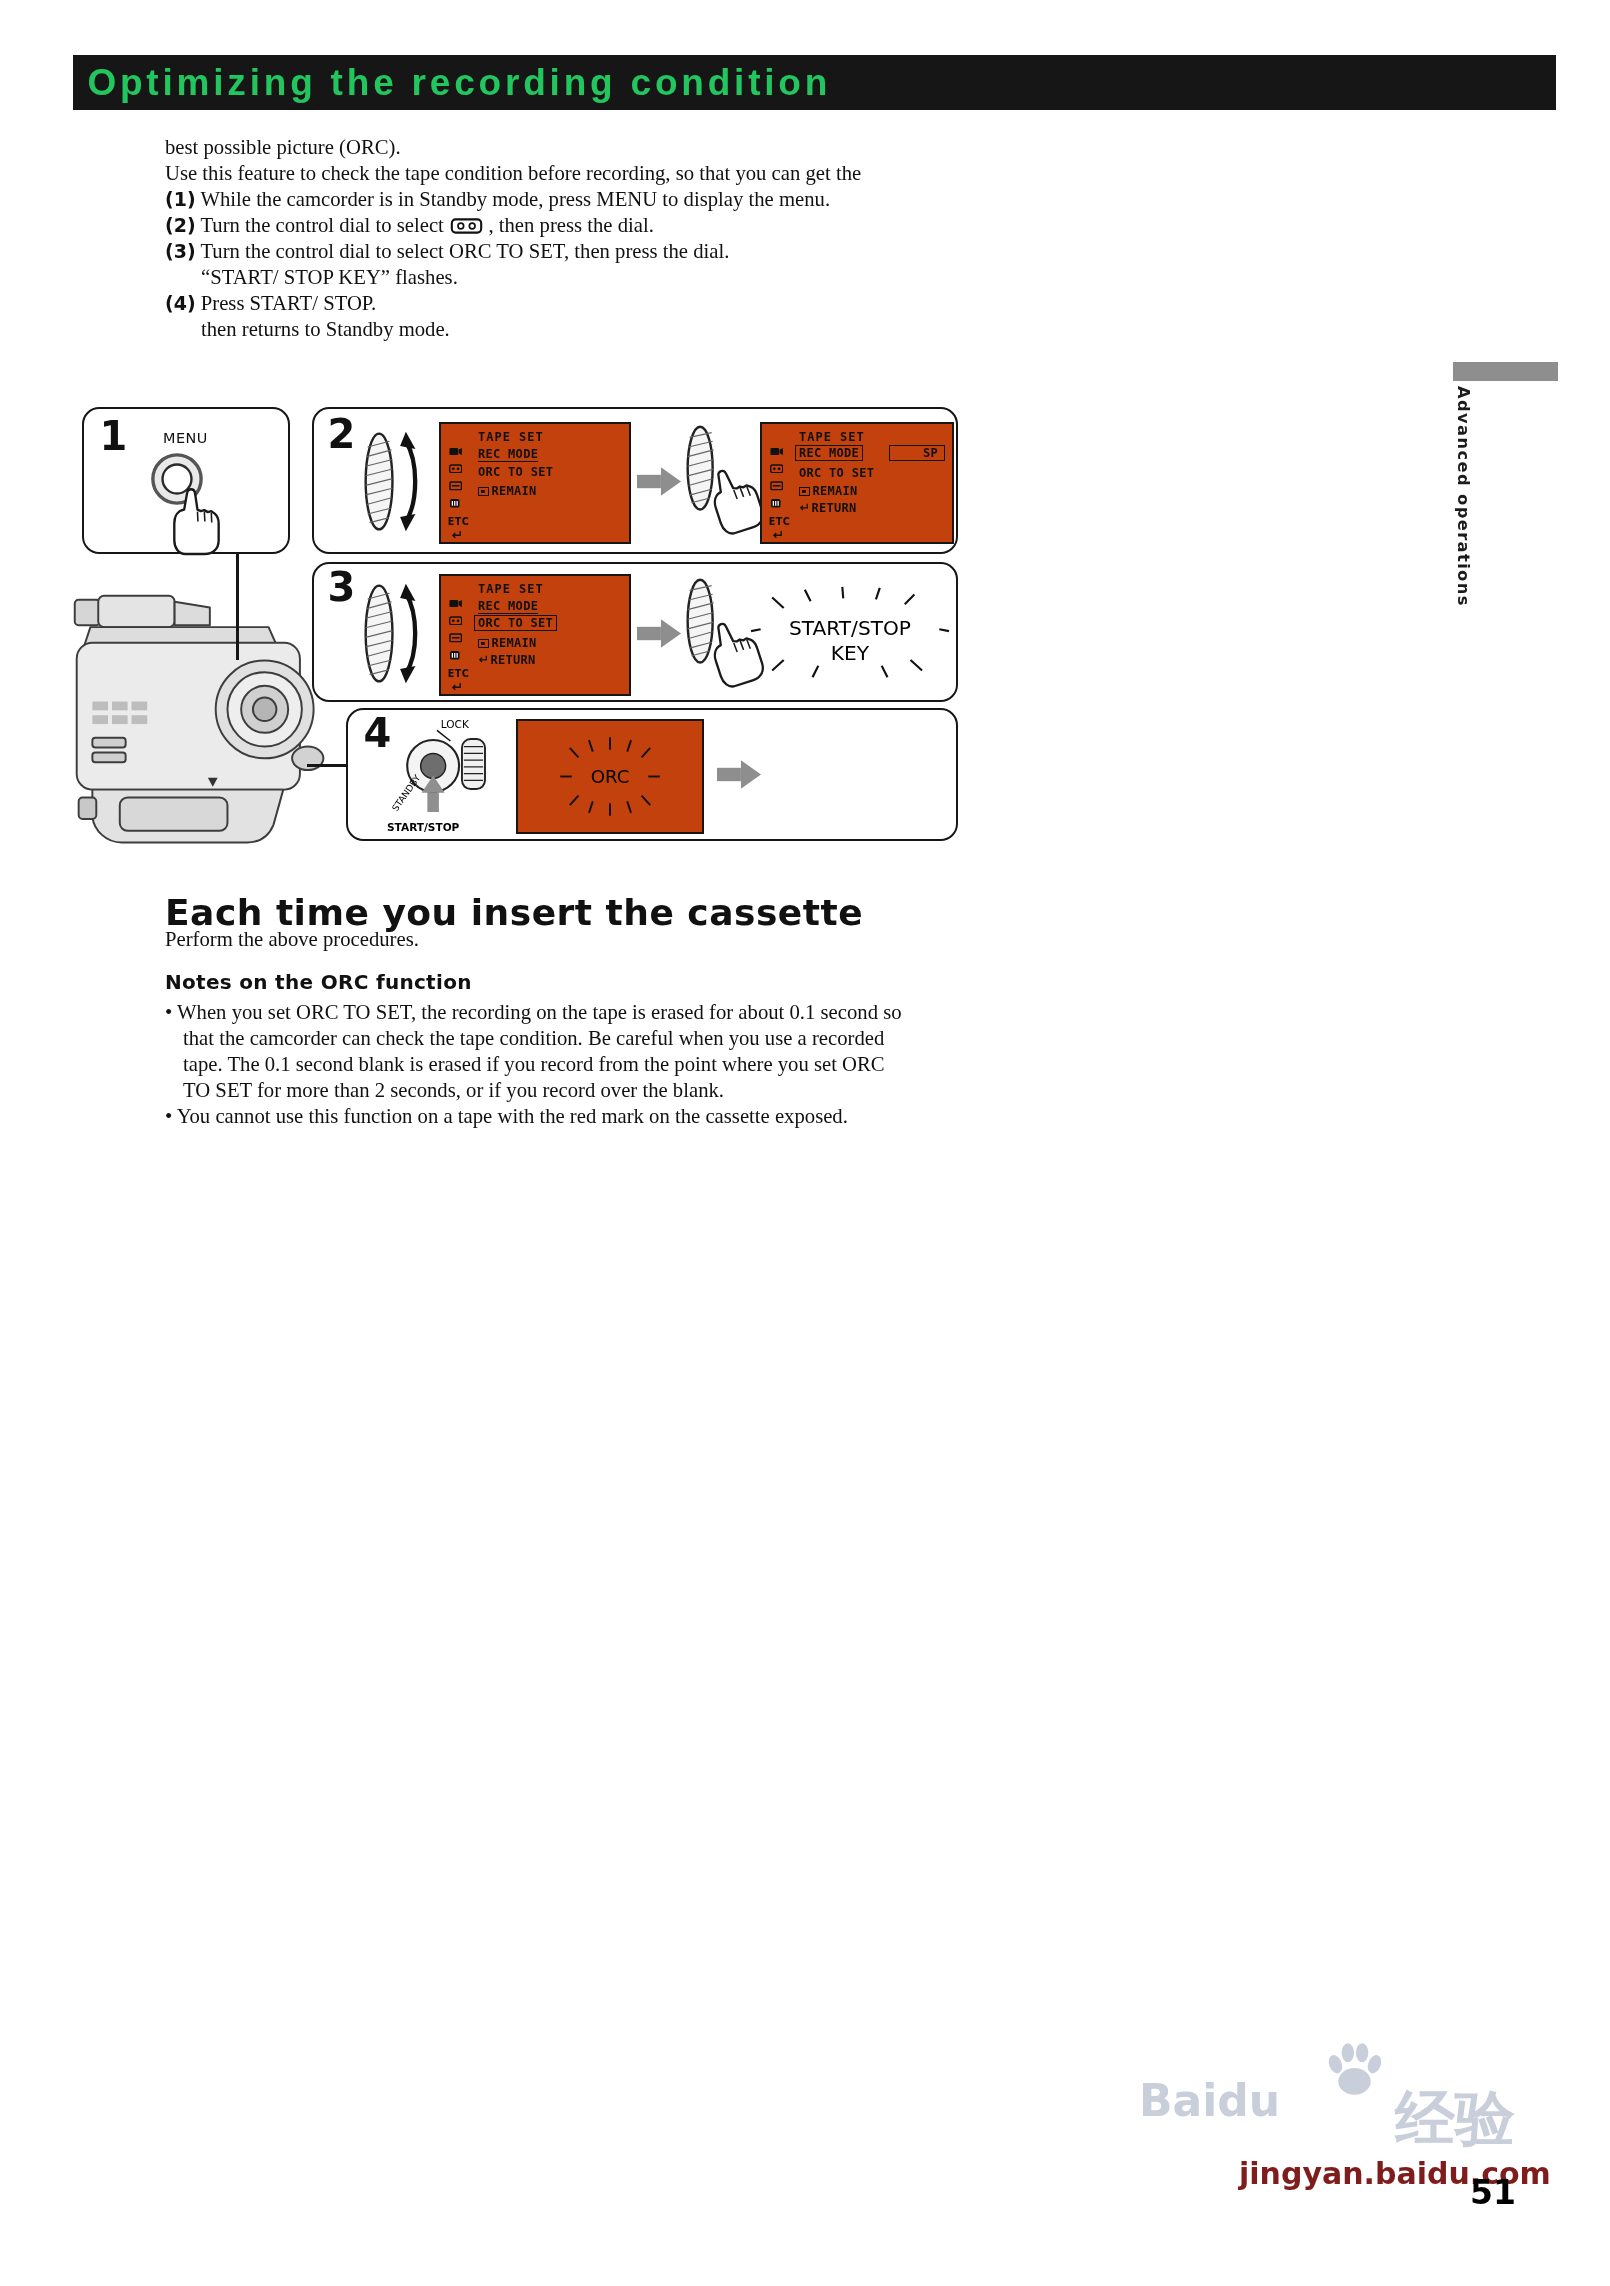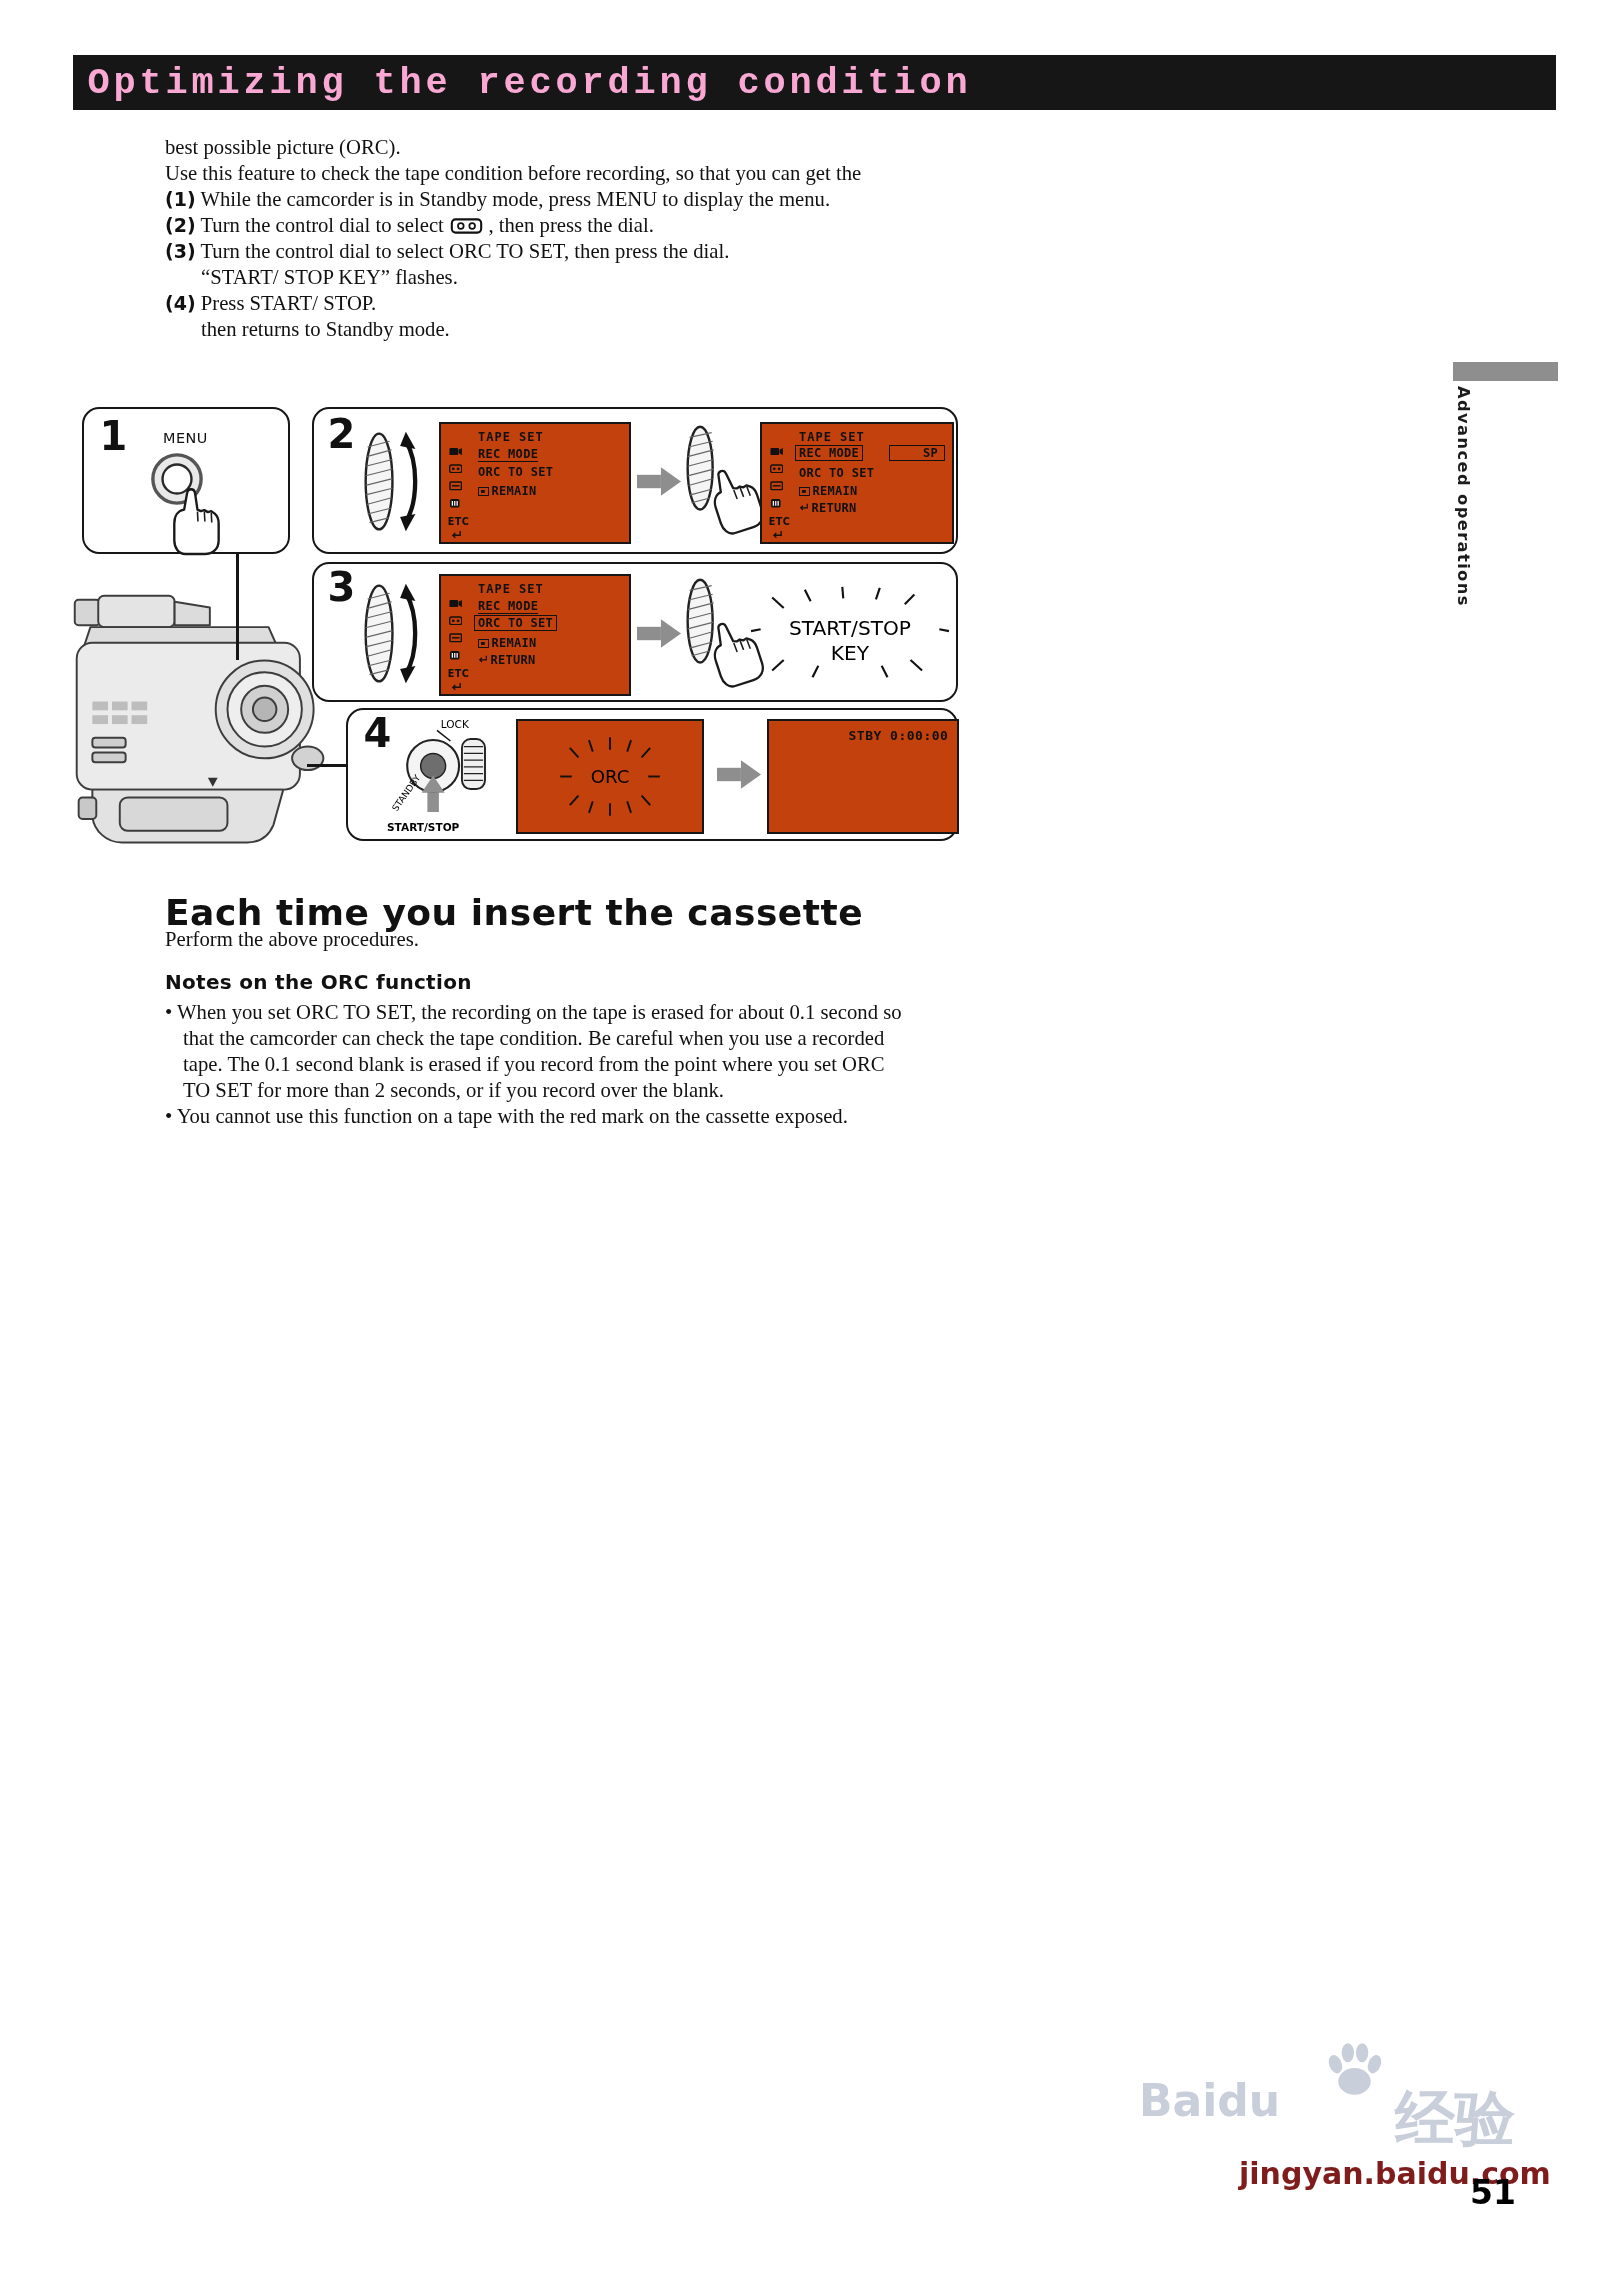--- a/index.html
+++ b/index.html
@@ -5,21 +5,21 @@
   * { margin:0; padding:0; box-sizing:border-box; }
   html,body { background:#ffffff; }
   .page { position:relative; width:1610px; height:2286px; background:#fff; overflow:hidden;
           font-family:"Liberation Serif", serif; color:#111; }
   .abs { position:absolute; }
   .sans { font-family:"DejaVu Sans","Liberation Sans",sans-serif; }
 
   
   .hdr { position:absolute; left:73px; top:55px; width:1483px; height:55px; background:#161616;
          display:flex; align-items:center; }
-  .hdr .t { color:#f9a8d4; font-family:Liberation Mono, monospace; font-weight:bold;
+  .hdr .t { color:#22c55e; font-family:Liberation Sans, sans-serif; font-weight:bold;
             font-size:37px; letter-spacing:3.8px; padding-left:14.4px; white-space:nowrap; }
 
   
   .bodytext { position:absolute; left:165px; top:134px; font-size:20.7px; line-height:26px; width:1018px; }
   .tline { height:26px; white-space:nowrap; }
   .num { font-family:"DejaVu Sans","Liberation Sans",sans-serif; font-weight:bold; font-size:19px; }
   .indent { padding-left:36px; }
   .cass-inline { vertical-align:-2.9px; margin:0 5.8px; }
 
   
@@ -325,23 +325,20 @@
         </g>
         <text x="96" y="65" text-anchor="middle" font-size="19" font-family="DejaVu Sans, sans-serif">ORC</text>
       </svg>
     </div>
 
     <svg class="dsvg" style="left:369px; top:48px;" width="44" height="33" viewBox="0 0 46 34">
       <rect x="0" y="10" width="25" height="14" fill="#8e8e8e"></rect>
         <polygon points="25,2 46,17 25,32" fill="#8e8e8e"></polygon>
     </svg>
 
-    <div class="screen" style="left:419px; top:8.6px; width:192px; height:115px;">
-      <div class="stby">STBY 0:00:00</div>
-    </div>
   </div>
 
   <svg class="dsvg" style="left:63px; top:586px;" width="279" height="279" viewBox="0 0 285 285">
     <g stroke="#3d3d3d" stroke-width="2" fill="#ececec" stroke-linejoin="round">
       <rect x="12" y="14" width="26" height="26" rx="4" fill="#d6d6d6"></rect>
       <rect x="36" y="10" width="78" height="32" rx="6" fill="#e4e4e4"></rect>
       <path d="M114,16 L150,22 L150,40 L114,40 Z" fill="#dcdcdc"></path>
       <path d="M28,42 L210,42 L218,60 L22,60 Z" fill="#dddddd"></path>
       <rect x="14" y="58" width="228" height="150" rx="16" fill="#ebebeb"></rect>
       <circle cx="206" cy="126" r="50" fill="#e0e0e0"></circle>

